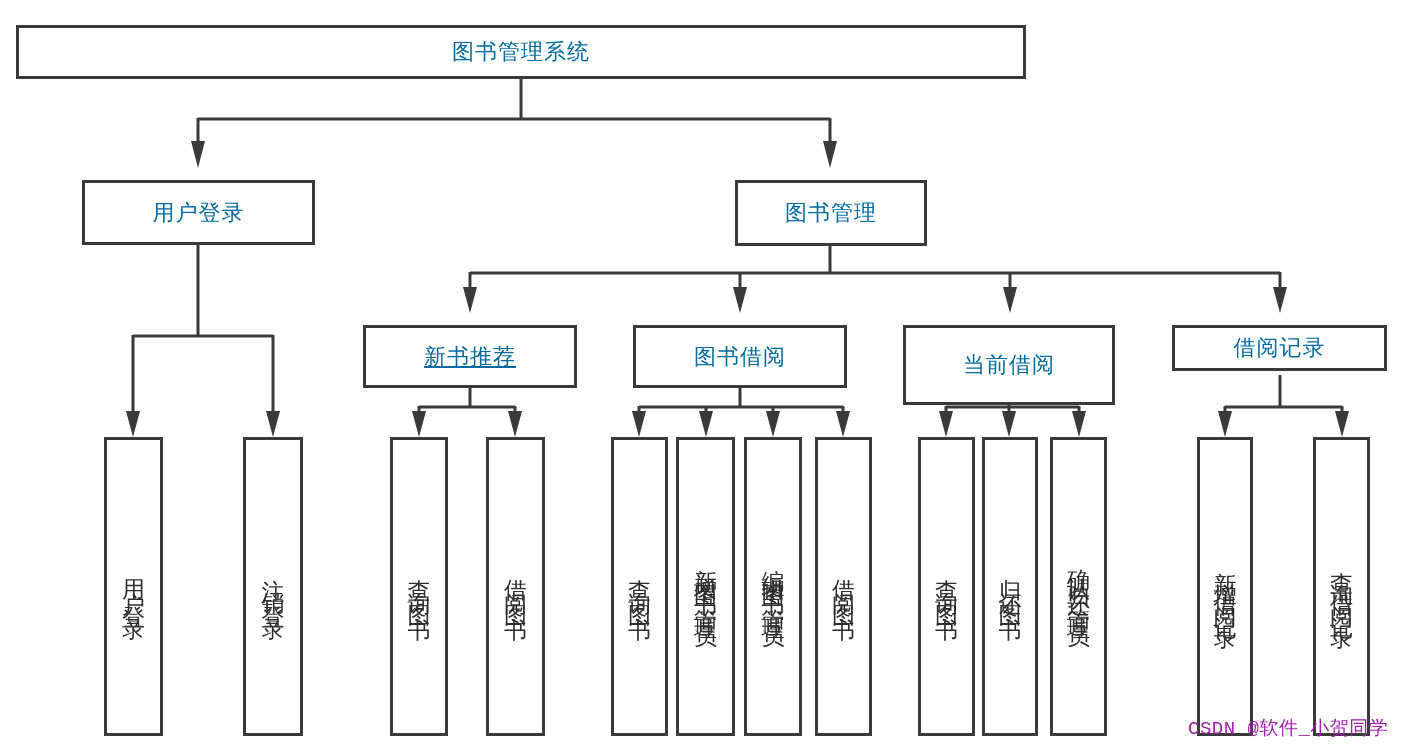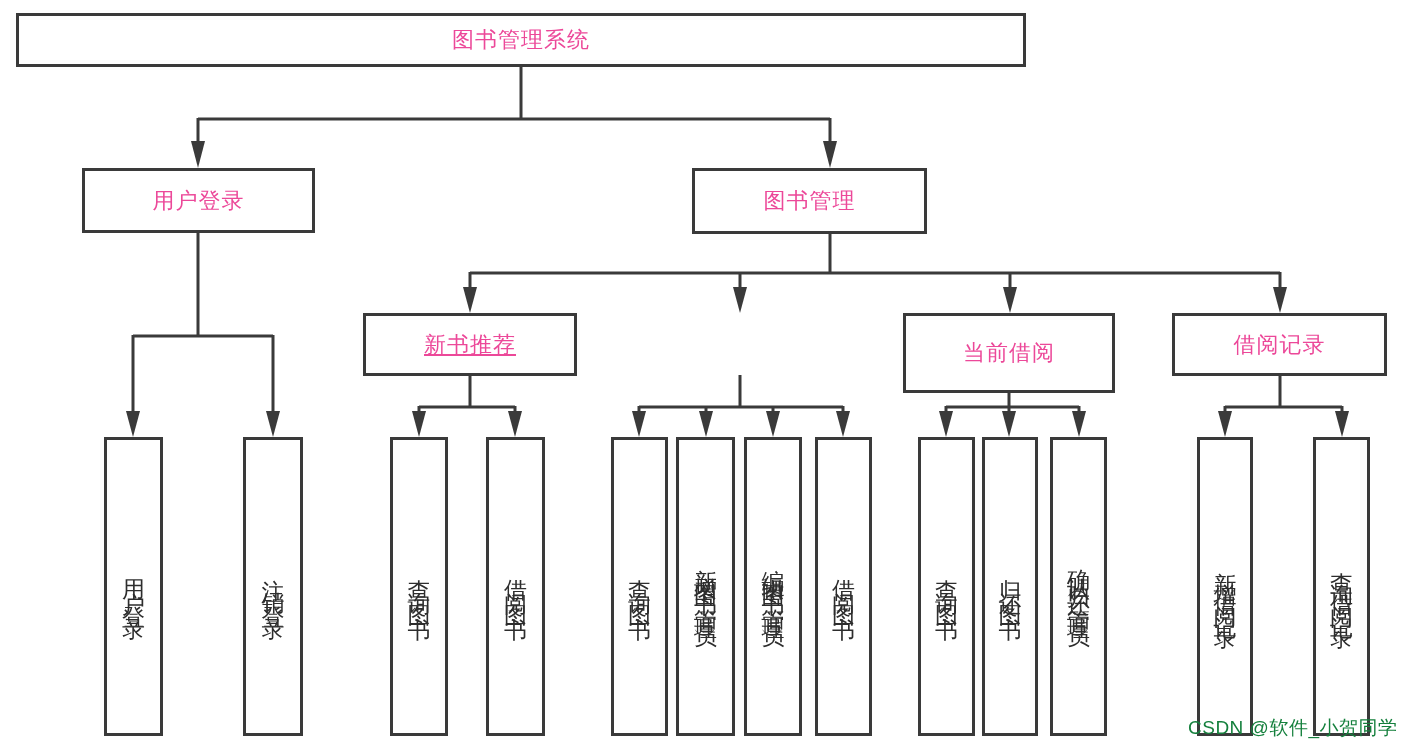--- a/index.html
+++ b/index.html
@@ -4,32 +4,32 @@
 <style>
   html,body{margin:0;padding:0;background:#ffffff;}
   body{font-family:"Liberation Sans","DejaVu Sans",sans-serif;}
   .canvas{
     position:relative;width:1405px;height:747px;background:#ffffff;overflow:hidden;
   }
   .connectors{position:absolute;left:0;top:0;width:1405px;height:747px;pointer-events:none;}
   .node{
     position:absolute;box-sizing:border-box;border:3px solid #3a3a3a;background:#ffffff;
     display:flex;align-items:center;justify-content:center;
-    color:#ec4899;font-size:22px;letter-spacing:1px;white-space:nowrap;
+    color:#0369a1;font-size:22px;letter-spacing:1px;white-space:nowrap;margin-top:12px;
   }
   .vnode{
     position:absolute;box-sizing:border-box;border:3px solid #3a3a3a;background:#ffffff;
     display:flex;align-items:center;justify-content:center;
     color:#2d2d2d;font-size:23px;
     writing-mode:vertical-rl;text-orientation:mixed;letter-spacing:8px;
     line-height:1;white-space:nowrap;overflow:hidden;
   }
   .watermark{
-    position:absolute;left:1188px;top:715px;color:#15803d;font-size:19px;
-    letter-spacing:0.5px;z-index:5;white-space:nowrap;
+    position:absolute;left:1188px;top:715px;color:#a21caf;font-size:19px;
+    letter-spacing:0.5px;z-index:5;white-space:nowrap;font-family:Liberation Mono, monospace;
   }
 </style>
 </head>
 <body>
 
 <div class="canvas">
 
   <svg class="connectors" viewBox="0 0 1405 747" xmlns="http://www.w3.org/2000/svg">
     <g stroke="#3a3a3a" stroke-width="3" fill="none">
 
@@ -73,25 +73,26 @@
       <polygon points="1072,411 1086,411 1079,437"></polygon>
 
       <polygon points="1218,411 1232,411 1225,437"></polygon>
       <polygon points="1335,411 1349,411 1342,437"></polygon>
     </g>
   </svg>
 
   <div class="node" style="left:16px;top:13px;width:1010px;height:54px;">图书管理系统</div>
 
   <div class="node" style="left:82px;top:168px;width:233px;height:65px;">用户登录</div>
-  <div class="node" style="left:692px;top:168px;width:235px;height:66px;">图书管理</div>
+  <div class="node" style="left:735px;top:168px;width:192px;height:66px;">图书管理</div>
 
   <div class="node" style="left:363px;top:313px;width:214px;height:63px;text-decoration:underline;">新书推荐</div>
+  <div class="node" style="left:633px;top:313px;width:214px;height:63px;">图书借阅</div>
   <div class="node" style="left:903px;top:313px;width:212px;height:80px;">当前借阅</div>
-  <div class="node" style="left:1172px;top:313px;width:215px;height:63px;">借阅记录</div>
+  <div class="node" style="left:1172px;top:313px;width:215px;height:46px;">借阅记录</div>
 
   <div class="vnode" style="left:104px;top:437px;width:59px;height:299px;letter-spacing:13px;">用户登录</div>
   <div class="vnode" style="left:243px;top:437px;width:60px;height:299px;letter-spacing:13px;">注销登录</div>
 
   <div class="vnode" style="left:390px;top:437px;width:58px;height:299px;letter-spacing:13px;">查询图书</div>
   <div class="vnode" style="left:486px;top:437px;width:59px;height:299px;letter-spacing:13px;">借阅图书</div>
 
   <div class="vnode" style="left:611px;top:437px;width:57px;height:299px;letter-spacing:13px;">查询图书</div>
   <div class="vnode" style="left:676px;top:437px;width:59px;height:299px;">新增图书（管理员）</div>
   <div class="vnode" style="left:744px;top:437px;width:58px;height:299px;">编辑图书（管理员）</div>

